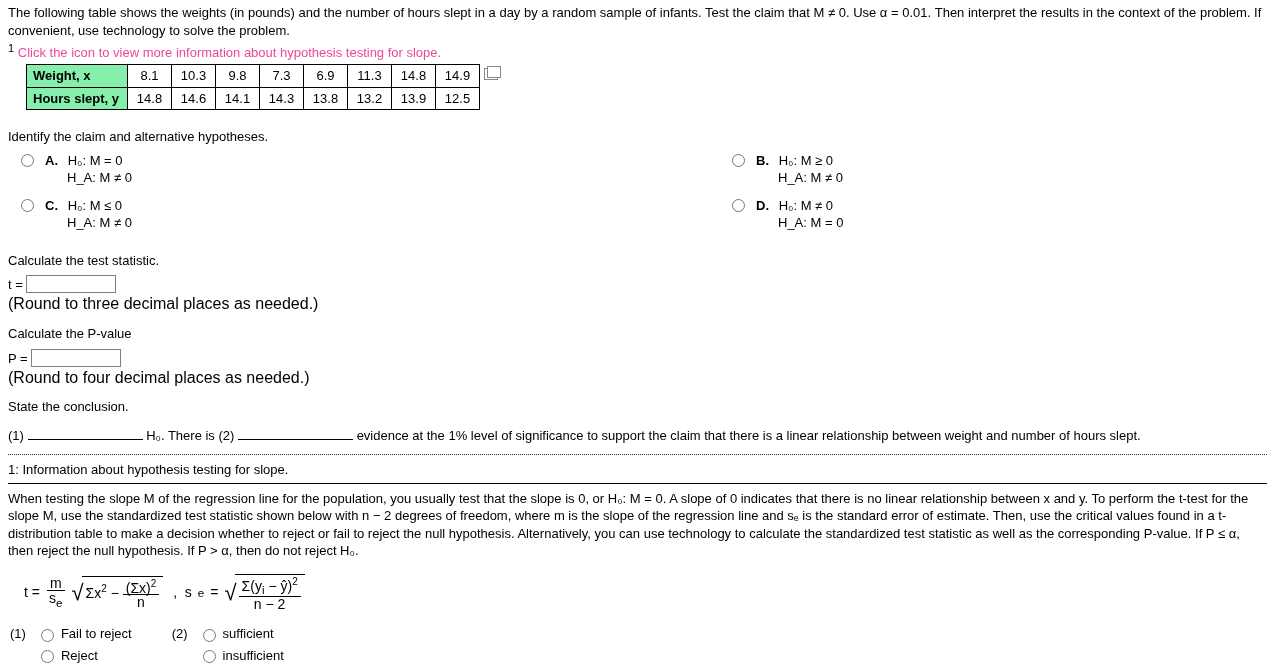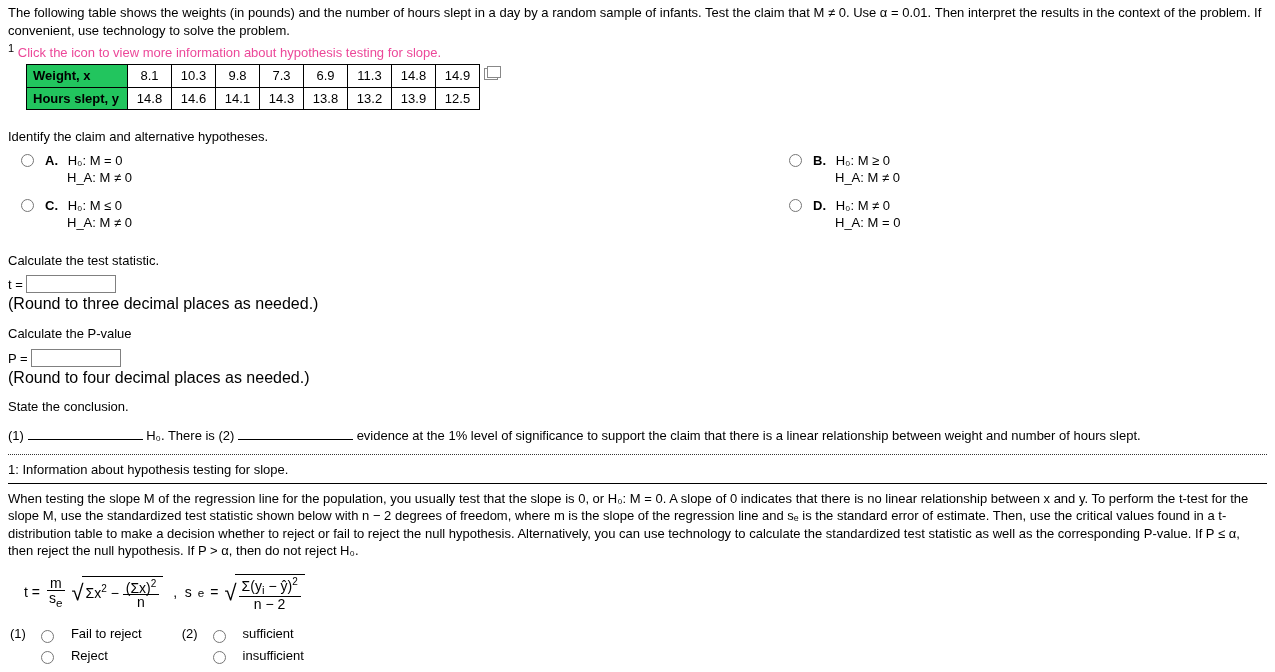--- a/index.html
+++ b/index.html
@@ -21,38 +21,38 @@
   }
   table.data td, table.data th {
     border: 1.5px solid #000;
     padding: 2px 8px;
     text-align: center;
     font-weight: normal;
     font-size: 13px;
     min-width: 44px;
   }
   table.data th.rowhead {
-    background: #22c55e;
+    background: #86efac;
     text-align: left;
     font-weight: bold;
     padding: 2px 8px 2px 6px;
   }
   .copy-icon {
     display: inline-block;
     width: 14px; height: 12px;
     border: 1px solid #888;
     margin-left: 4px;
     vertical-align: middle;
     position: relative;
   }
   .copy-icon::after{
     content:"";position:absolute;left:2px;top:-3px;width:12px;height:10px;border:1px solid #888;background:#fff;
   }
   .section { margin: 10px 0 6px 0; }
-  .choices-row { display: flex; gap: 88px; margin: 3px 0 2px 8px; }
+  .choices-row { display: flex; gap: 31px; margin: 3px 0 2px 8px; }
   .choice-col { flex: 0 0 680px; }
   .choice-col2 { flex: 0 0 400px; }
   .choice { display: flex; align-items: flex-start; gap: 8px; margin-bottom: 10px; }
   .choice input[type=radio]{ margin-top:2px; }
   .choice .lab { font-weight: bold; margin-right: 6px;}
   input.blank {
     border: 1px solid #808080;
     height: 18px;
     font-size: 13px;
     padding: 0 2px;
@@ -85,21 +85,21 @@
     display:inline-flex; align-items:center;
   }
   .sqrt .rad {
     font-size:22px; line-height:0.8; margin-right:-2px;
   }
   .sqrt .arg {
     border-top:1px solid #000; padding:2px 4px 0 4px;
   }
   .sup2 { font-size:10px; vertical-align: super; }
   .answer-row { display:flex; gap:40px; margin: 6px 0 0 2px; align-items:flex-start;}
-  .answer-group .opt { display:flex; align-items:flex-end; gap:14px; margin-bottom:4px;}
+  .answer-group .opt { display:flex; align-items:center; gap:4px; margin-bottom:4px;}
 </style>
 </head>
 <body>
 
 <div class="problem-text">The following table shows the weights (in pounds) and the number of hours slept in a day by a random sample of infants. Test the claim that M ≠ 0. Use α = 0.01. Then interpret the results in the context of the problem. If convenient, use technology to solve the problem.</div>
 <div>
   <span class="footnote">1</span><span class="link-like"> Click the icon to view more information about hypothesis testing for slope.</span>
 </div>
 
 <div style="display:flex;align-items:flex-start;">

